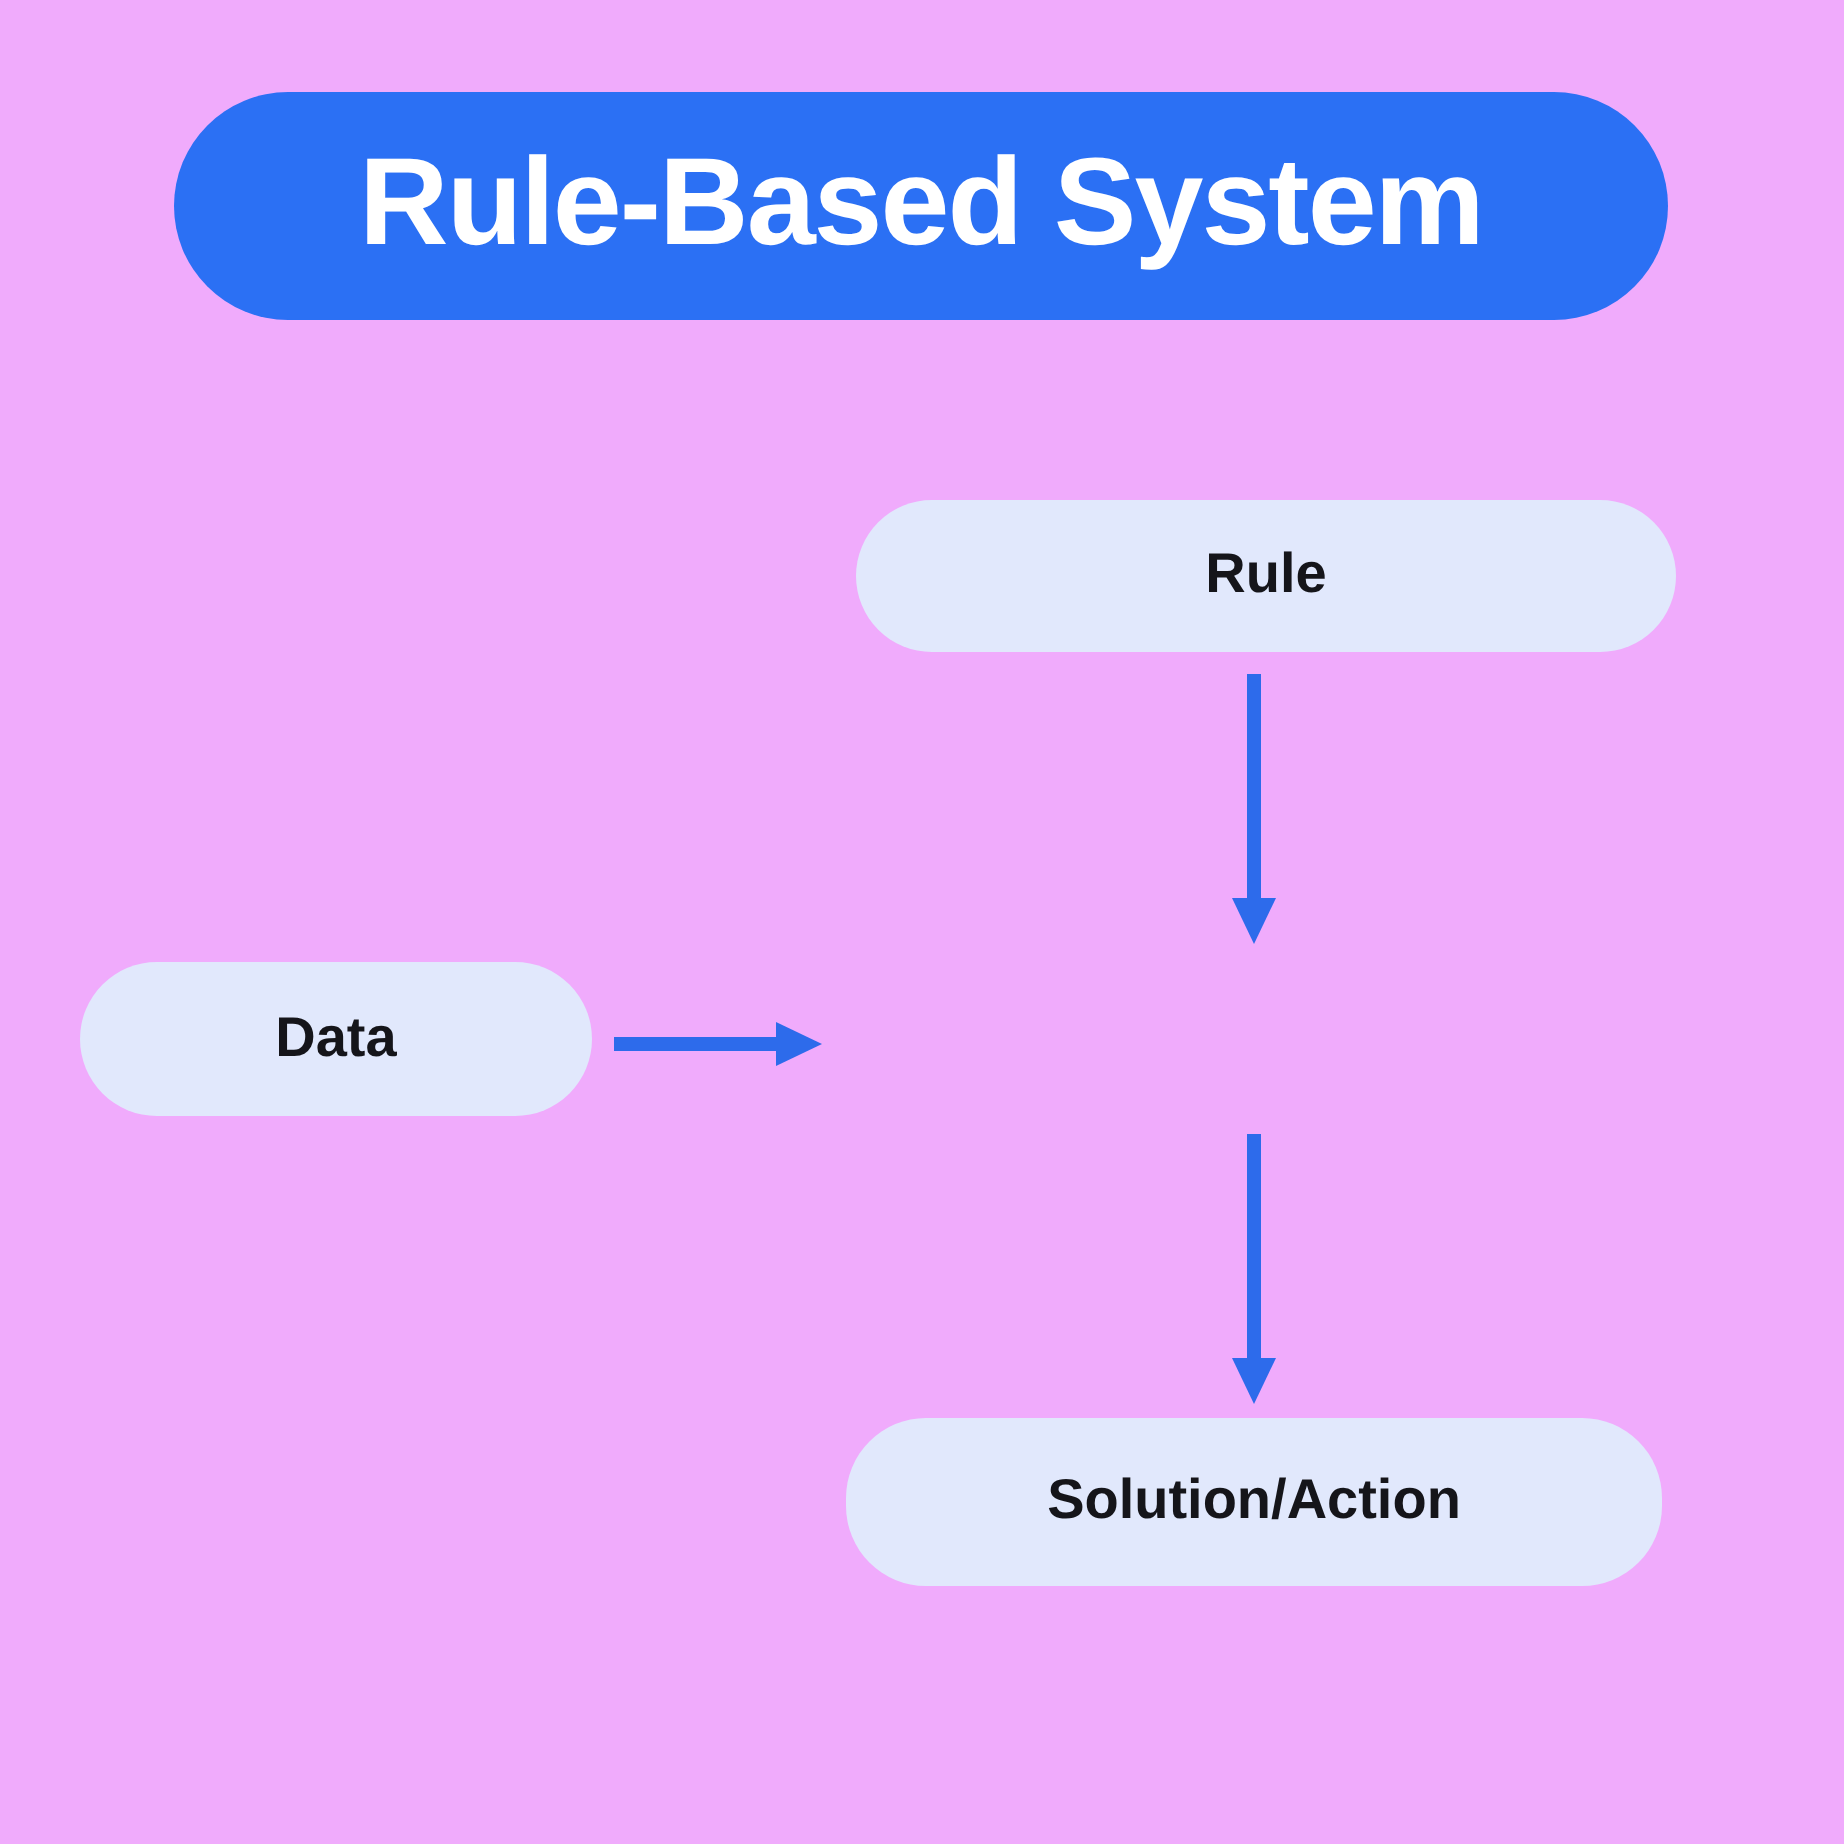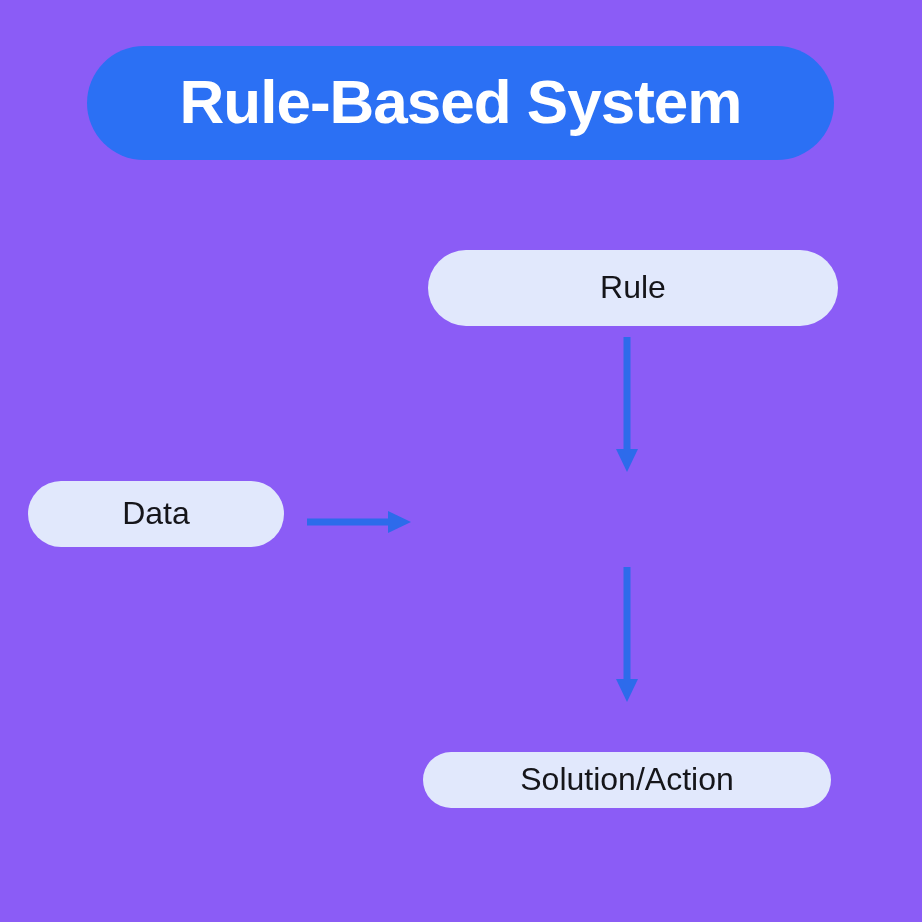--- a/index.html
+++ b/index.html
@@ -4,21 +4,21 @@
 <style>
   html, body {
     margin: 0;
     padding: 0;
     background: #ffffff;
   }
   .canvas {
     position: relative;
     width: 922px;
     height: 922px;
-    background: #8b5cf6;
+    background: #f0abfc;
     overflow: hidden;
     font-family: "Liberation Sans", sans-serif;
   }
   .title-pill {
     position: absolute;
     left: 87px;
     top: 46px;
     width: 747px;
     height: 114px;
     background: #2B70F4;
@@ -38,29 +38,29 @@
   .node {
     position: absolute;
     background: #E1E8FC;
     border-radius: 40px;
     display: flex;
     align-items: center;
     justify-content: center;
   }
   .node span {
     color: #15151A;
-    font-size: 32px;
-    font-weight: 400;
+    font-size: 28px;
+    font-weight: 700;
     white-space: nowrap;
     padding-bottom: 2px;
   }
   .node-rule      { left: 428px; top: 250px; width: 410px; height: 76px; }
-  .node-data      { left: 28px;  top: 481px; width: 256px; height: 66px; }
+  .node-data      { left: 40px;  top: 481px; width: 256px; height: 77px; }
   .node-inference { left: 423px; top: 480px; width: 411px; height: 79px; }
-  .node-solution  { left: 423px; top: 709px; width: 408px; height: 56px; margin-top: 43px; }
+  .node-solution  { left: 423px; top: 709px; width: 408px; height: 84px; }
   .arrow { position: absolute; display: block; }
   .arrow-rule-to-inference      { left: 612px; top: 337px; }
   .arrow-inference-to-solution  { left: 612px; top: 567px; }
   .arrow-data-to-inference      { left: 307px; top: 507px; }
   .arrow line    { stroke: #2D6BEB; stroke-width: 7; }
   .arrow polygon { fill: #2D6BEB; }
 </style>
 </head>
 <body>
 

